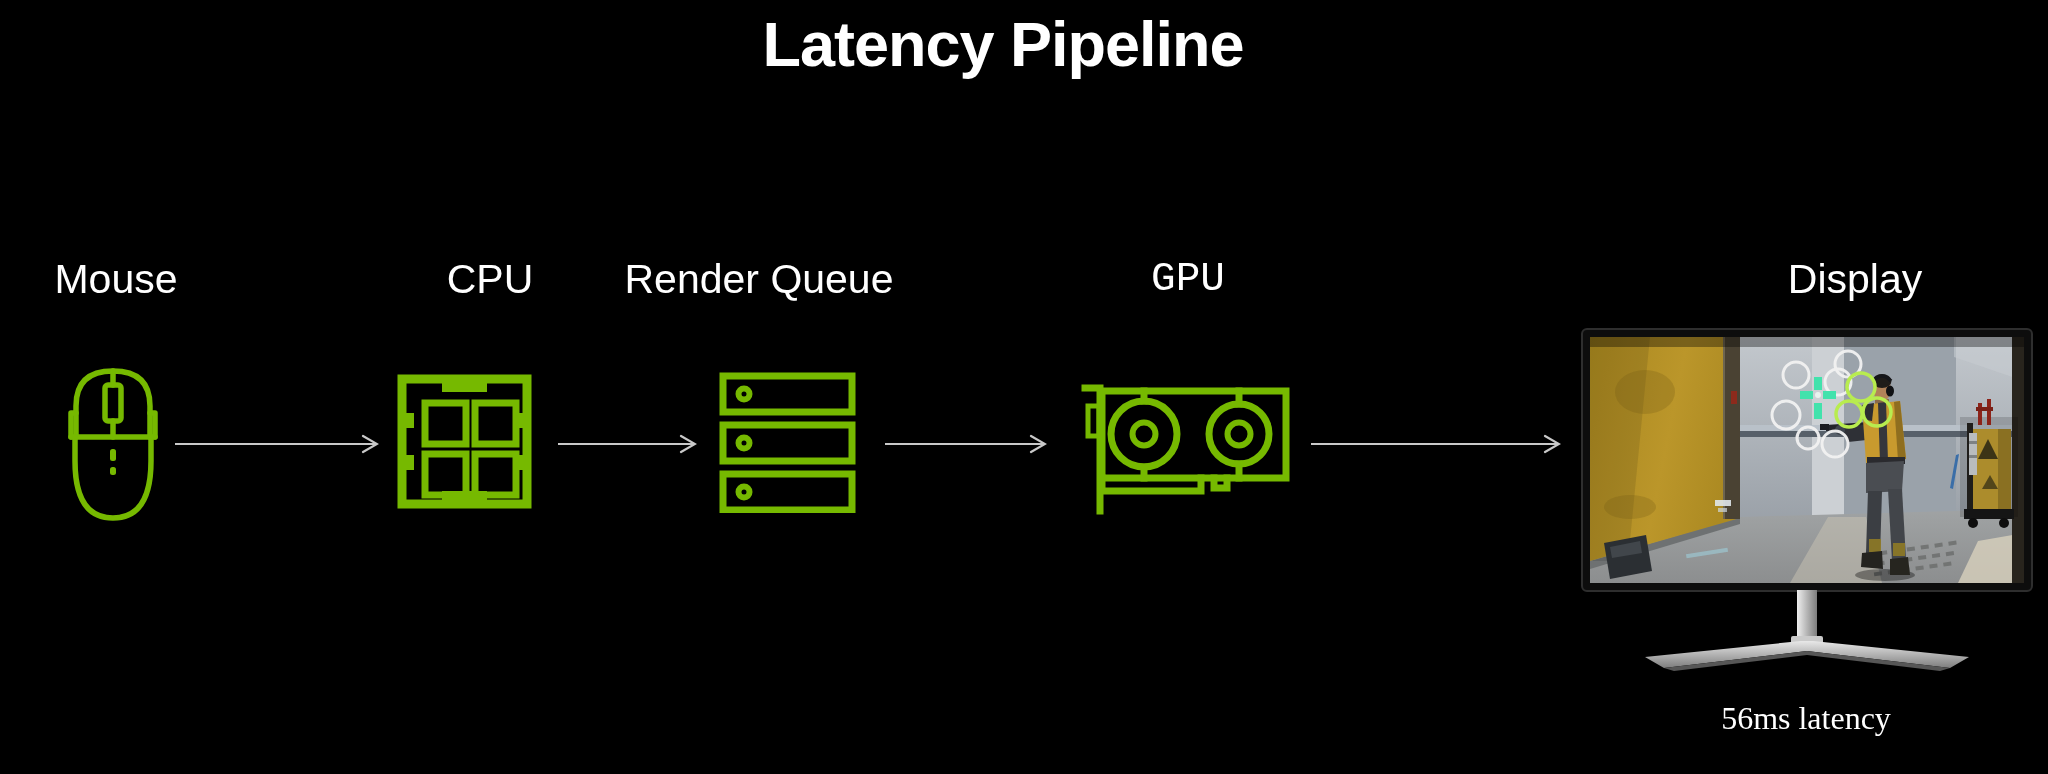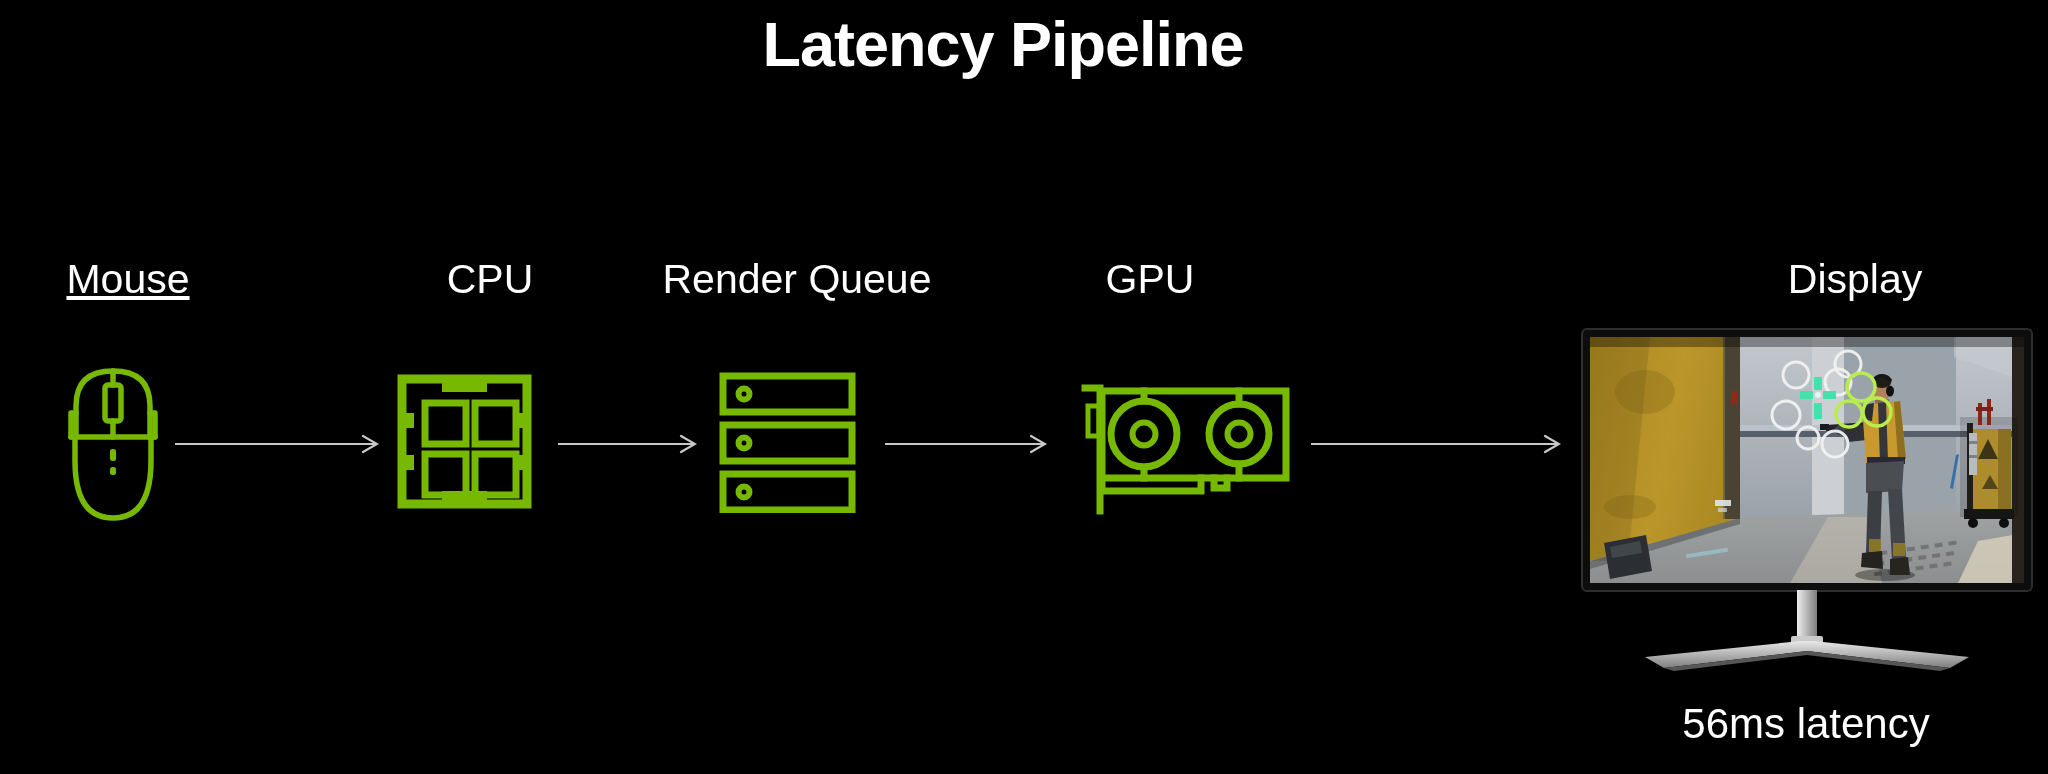--- a/index.html
+++ b/index.html
@@ -8,44 +8,44 @@
     font-family:"Liberation Sans", sans-serif;overflow:hidden;color:#fff;margin-left:23px;
   }
   .title{
     position:absolute;top:8px;left:980px;transform:translateX(-50%);
     font-size:63px;font-weight:700;letter-spacing:-1px;white-space:nowrap;
   }
   .stage-label{
     position:absolute;top:256px;transform:translateX(-50%);
     font-size:41px;font-weight:500;white-space:nowrap;
   }
-  .lbl-mouse{left:105px;text-decoration:underline;}
+  .lbl-mouse{left:93px;}
   .lbl-cpu{left:467px;}
-  .lbl-queue{left:774px;text-align:right;}
-  .lbl-gpu{left:1127px;}
+  .lbl-queue{left:736px;text-align:right;}
+  .lbl-gpu{left:1165px;font-family:Liberation Mono, monospace;}
   .lbl-display{left:1832px;}
   .icon{position:absolute;}
   .icon-mouse{left:38px;top:361px;}
   .icon-cpu{left:371px;top:371px;}
   .icon-queue{left:696px;top:372px;}
   .icon-gpu{left:1048px;top:378px;}
   .arrow{position:absolute;top:432px;height:24px;}
   .arrow-1{left:152px;width:204px;}
   .arrow-2{left:535px;width:139px;}
   .arrow-3{left:862px;width:162px;}
   .arrow-4{left:1288px;width:250px;}
   .monitor{
     position:absolute;left:1558px;top:328px;width:452px;height:264px;
     background:#0d0d0d;border:2px solid #2e2e2e;border-radius:6px;box-sizing:border-box;
   }
   .screen{position:absolute;left:7px;top:7px;width:434px;height:246px;}
   .stand{position:absolute;left:1558px;top:590px;width:452px;height:88px;}
   .latency-label{
     position:absolute;top:700px;left:1783px;transform:translateX(-50%);
-    font-size:42px;font-weight:400;white-space:nowrap;
+    font-size:32px;font-weight:400;white-space:nowrap;font-family:Liberation Serif, serif;
   }
 </style>
 </head>
 <body>
 
 <div class="canvas">
 
   <div class="title">Latency Pipeline</div>
 
   <div class="stage-label lbl-mouse">Mouse</div>

